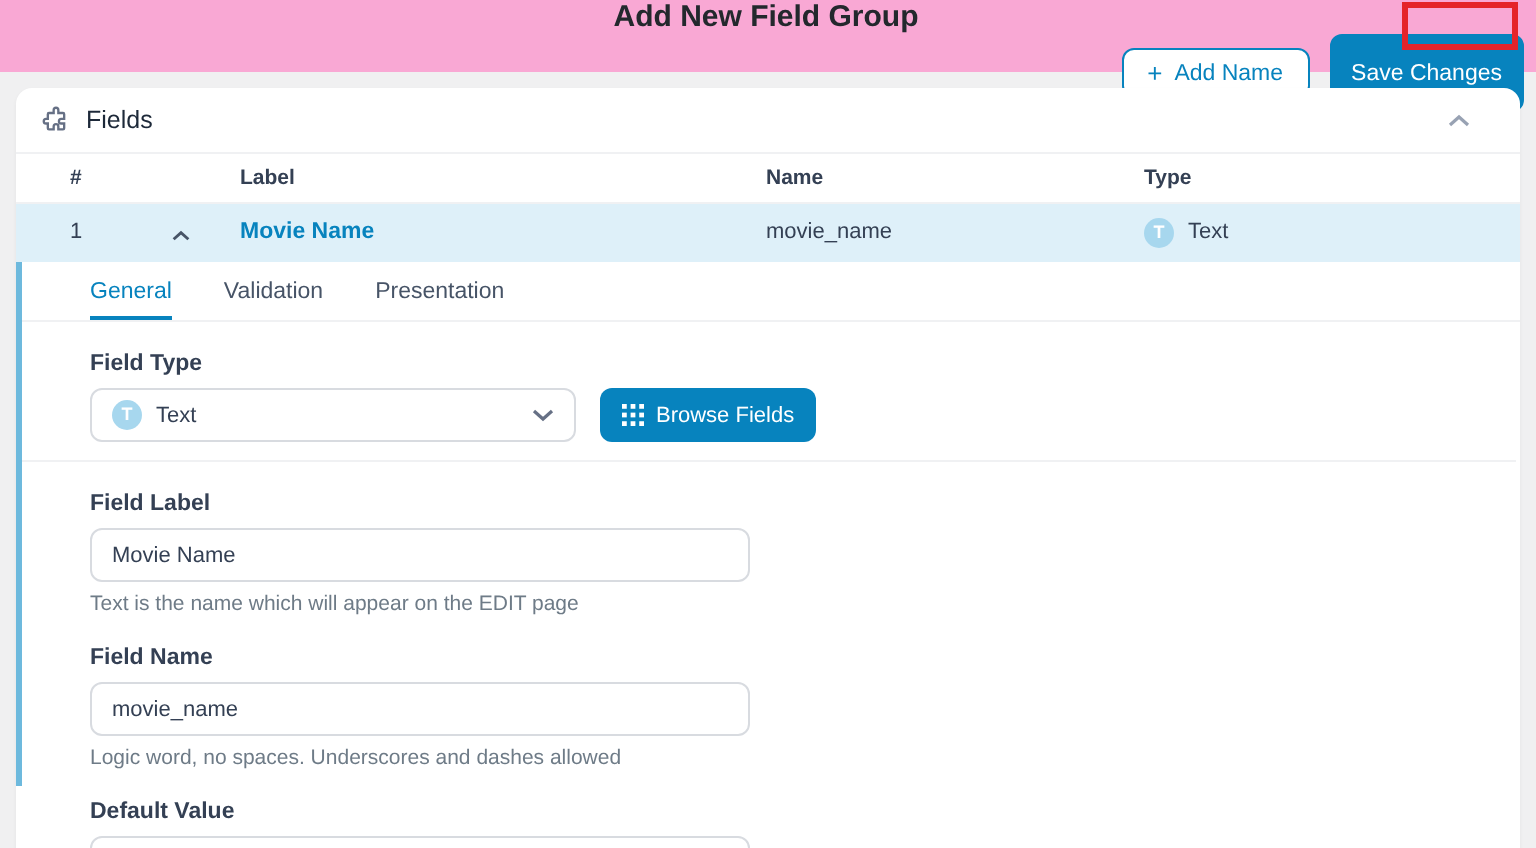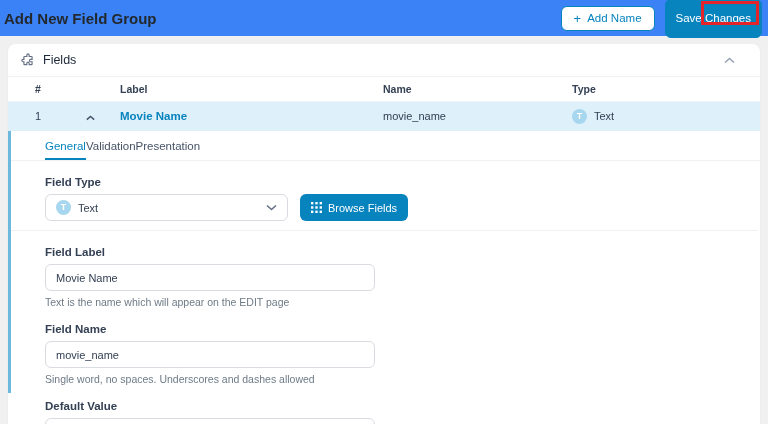--- a/index.html
+++ b/index.html
@@ -7,22 +7,23 @@
   body {
     background:#f0f0f1;
     font-family:"Liberation Sans", sans-serif;
     position:relative;
     color:#344054;
   }
 
   
   .topbar {
     position:absolute; top:0; left:0; right:0; height:36px;
-    background:#3b82f6; display:flex; align-items:center;
+    background:#f9a8d4; display:flex; align-items:center;
     padding:0 6px 0 4px;
+    flex-direction:column;
   }
   .page-title { font-size:15px; font-weight:bold; color:#23282d; }
   .title-input {
     margin-left:22px; width:172px; height:23px;
     border:1px solid #d8dbe0; border-radius:6px;
     padding:0 10px; font-size:11px; color:#344054; outline:none;
     font-family:"Liberation Sans", sans-serif;
   }
   .topbar-actions { margin-left:auto; display:flex; align-items:center; gap:10px; }
   .btn-secondary {
@@ -74,21 +75,21 @@
   .ticon {
     width:15px; height:15px; border-radius:50%;
     background:#a7d7ee; color:#fff; font-size:9px; font-weight:bold;
     text-align:center; line-height:15px; display:inline-block;
     font-family:"Liberation Sans", sans-serif;
   }
 
   
   .settings { border-left:3px solid #6db9dd; height:262px; }
   .tabs {
-    display:flex; padding-left:34px; height:30px;
+    display:flex; gap:26px; padding-left:34px; height:30px;
     border-bottom:1px solid #f0f1f3; font-size:11.5px; color:#475467;
   }
   .tab { display:flex; align-items:center; cursor:pointer; }
   .tab.active { color:#0783be; box-shadow:inset 0 -2px 0 #0783be; }
   .cl-dot {
     width:7px; height:7px; border-radius:50%;
     background:#eef0f3; border:1px solid #b5bcc7; margin-left:6px;
   }
 
   .sbody { padding-left:34px; }
@@ -212,21 +213,21 @@
 
       <div>
         <div class="flabel-title">Field Label</div>
         <input class="finput" type="text" value="Movie Name" style="">
         <div class="fhelp">Text is the name which will appear on the EDIT page</div>
       </div>
 
       <div>
         <div class="flabel-title">Field Name</div>
         <input class="finput" type="text" value="movie_name" style="">
-        <div class="fhelp">Single word, no spaces. Underscores and dashes allowed</div>
+        <div class="fhelp">Logic word, no spaces. Underscores and dashes allowed</div>
       </div>
 
       <div>
         <div class="flabel-title">Default Value</div>
         <input class="finput" type="text" value="" style="">
 
       </div>
 
     </div>
   </div>

